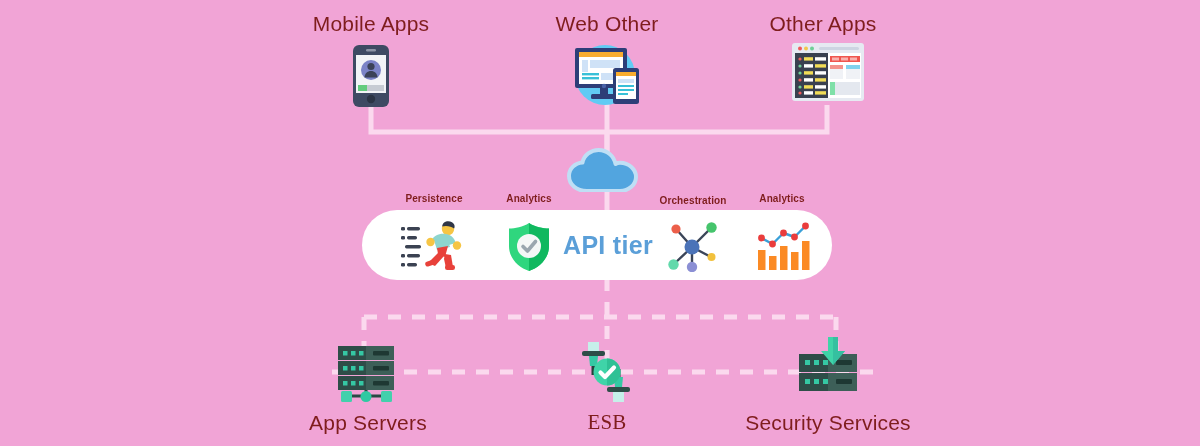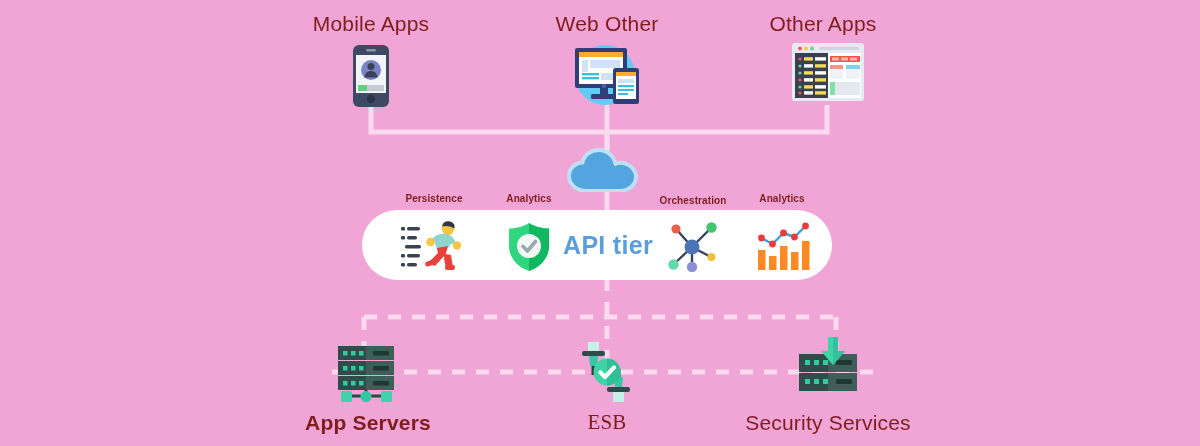--- a/index.html
+++ b/index.html
@@ -311,17 +311,17 @@
       </g>
       <g fill="#1e3833">
         <rect x="41" y="23" width="16" height="5" rx="1"></rect>
         <rect x="41" y="42" width="16" height="5" rx="1"></rect>
       </g>
       <path d="M33 0 L43 0 L43 14 L50 14 L38 28 L26 14 L33 14 Z" fill="#3fd4a8"></path>
       <path d="M38 0 L43 0 L43 14 L50 14 L38 28 Z" fill="#35c0a0"></path>
     </svg>
   </div>
 
-  <div class="lbl tier-bottom" style="left:368px;top:412px;font-weight:bold;">App Servers</div>
+  <div class="lbl tier-bottom" style="left:368px;top:412px;">App Servers</div>
   <div class="lbl tier-bottom" style="left:607px;top:412px;font-family:Liberation Serif, serif;">ESB</div>
   <div class="lbl tier-bottom" style="left:828px;top:412px;">Security Services</div>
 
 </div>
 
 </body></html>

